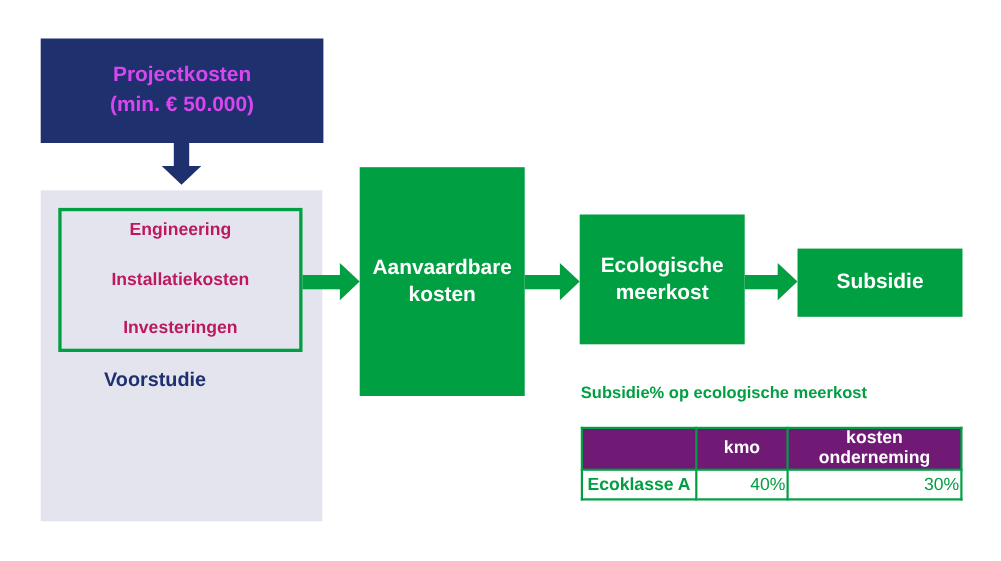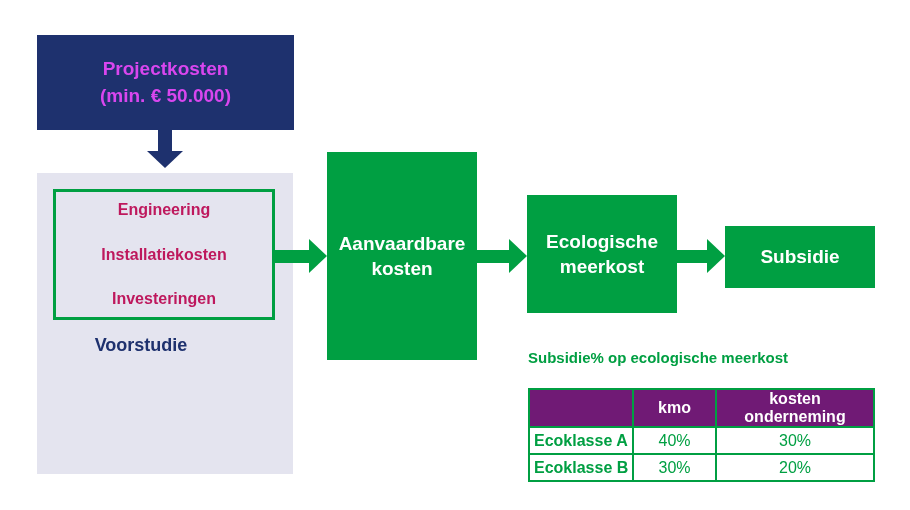--- a/index.html
+++ b/index.html
@@ -91,21 +91,21 @@
     position: absolute; left: 528px; top: 388px;
     border-collapse: collapse; table-layout: fixed; width: 345px;
   }
   .subsidy-table th, .subsidy-table td {
     border: 2px solid #009f42; font-size: 16px; vertical-align: middle;
   }
   .subsidy-table thead th {
     background: #701a75; color: #ffffff; font-weight: bold;
     height: 29px; text-align: center; padding: 0 4px;
   }
-  .subsidy-table tbody td { height: 27px; color: #009f42; text-align: center; }
+  .subsidy-table tbody td { height: 27px; color: #009f42; text-align: right; }
   .subsidy-table tbody td.rowlabel {
     font-weight: bold; text-align: left; padding-left: 4px;
   }
   .col-label { width: 104px; } .col-kmo { width: 83px; } .col-big { width: 158px; }
 </style>
 </head>
 <body>
 
 <div class="canvas">
 
@@ -163,21 +163,16 @@
         <th>kmo</th>
         <th>kosten onderneming</th>
       </tr>
     </thead>
     <tbody>
       <tr>
         <td class="rowlabel">Ecoklasse A</td>
         <td>40%</td>
         <td>30%</td>
       </tr>
-      <tr>
-        <td class="rowlabel">Ecoklasse B</td>
-        <td>30%</td>
-        <td>20%</td>
-      </tr>
     </tbody>
   </table>
 
 </div>
 
 </body></html>

